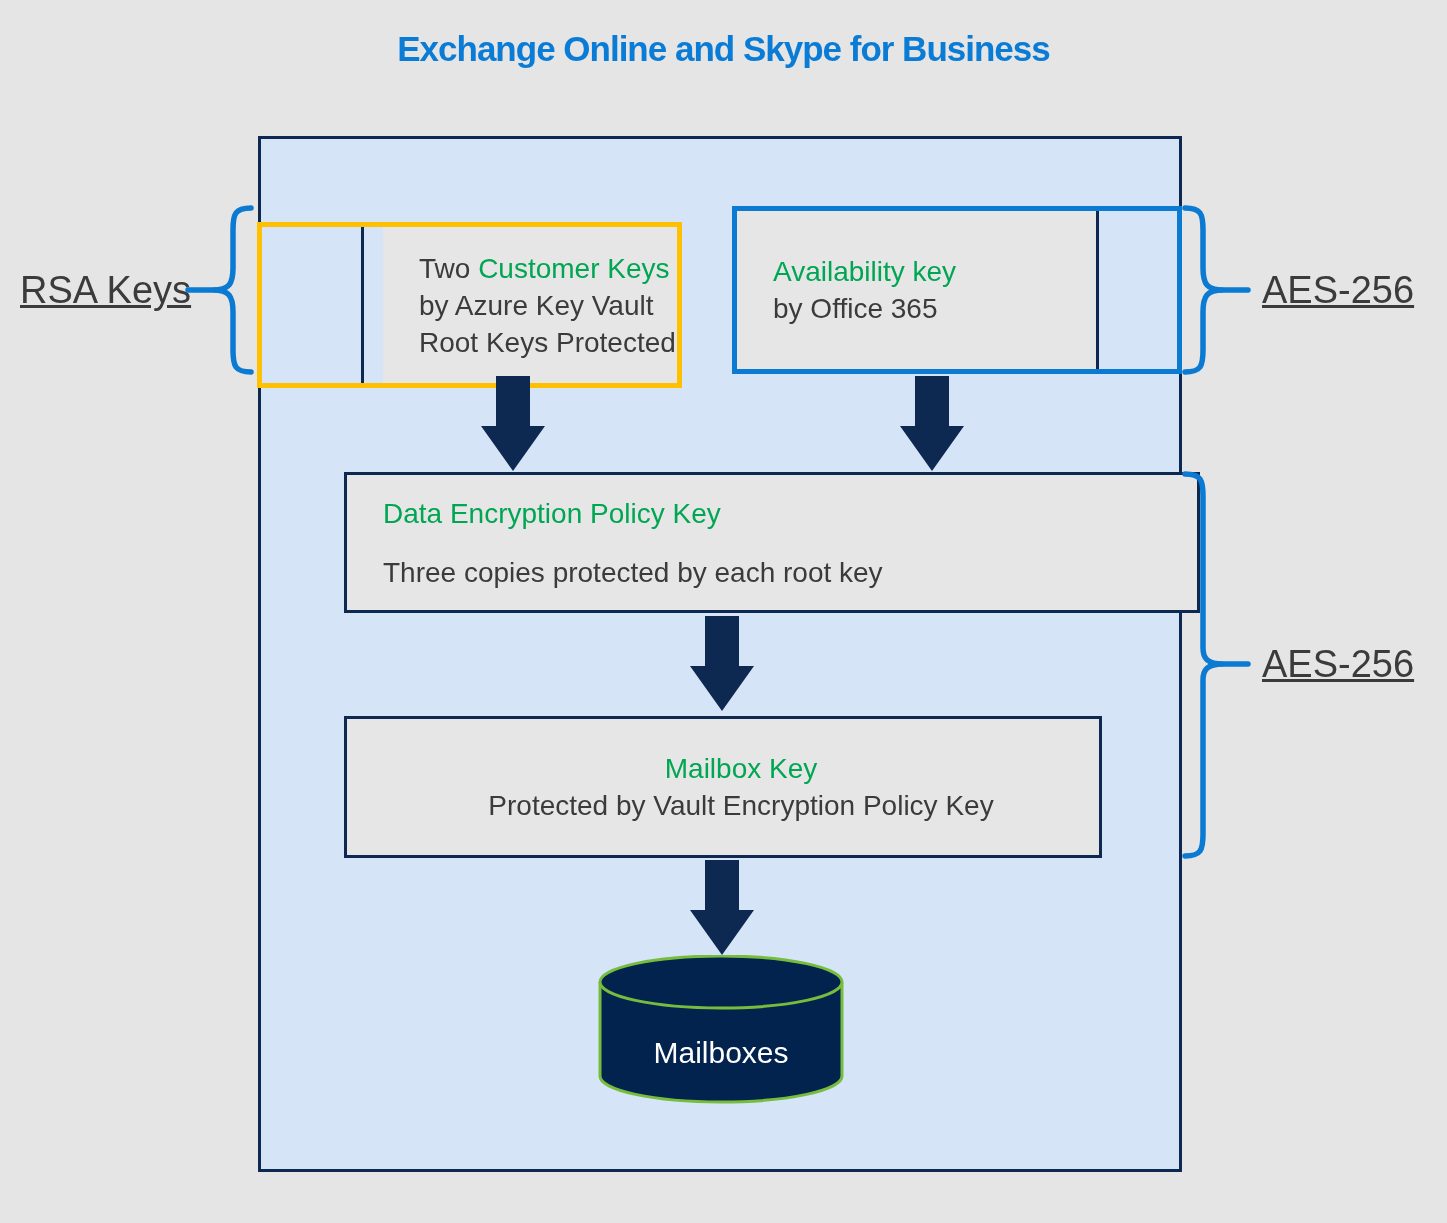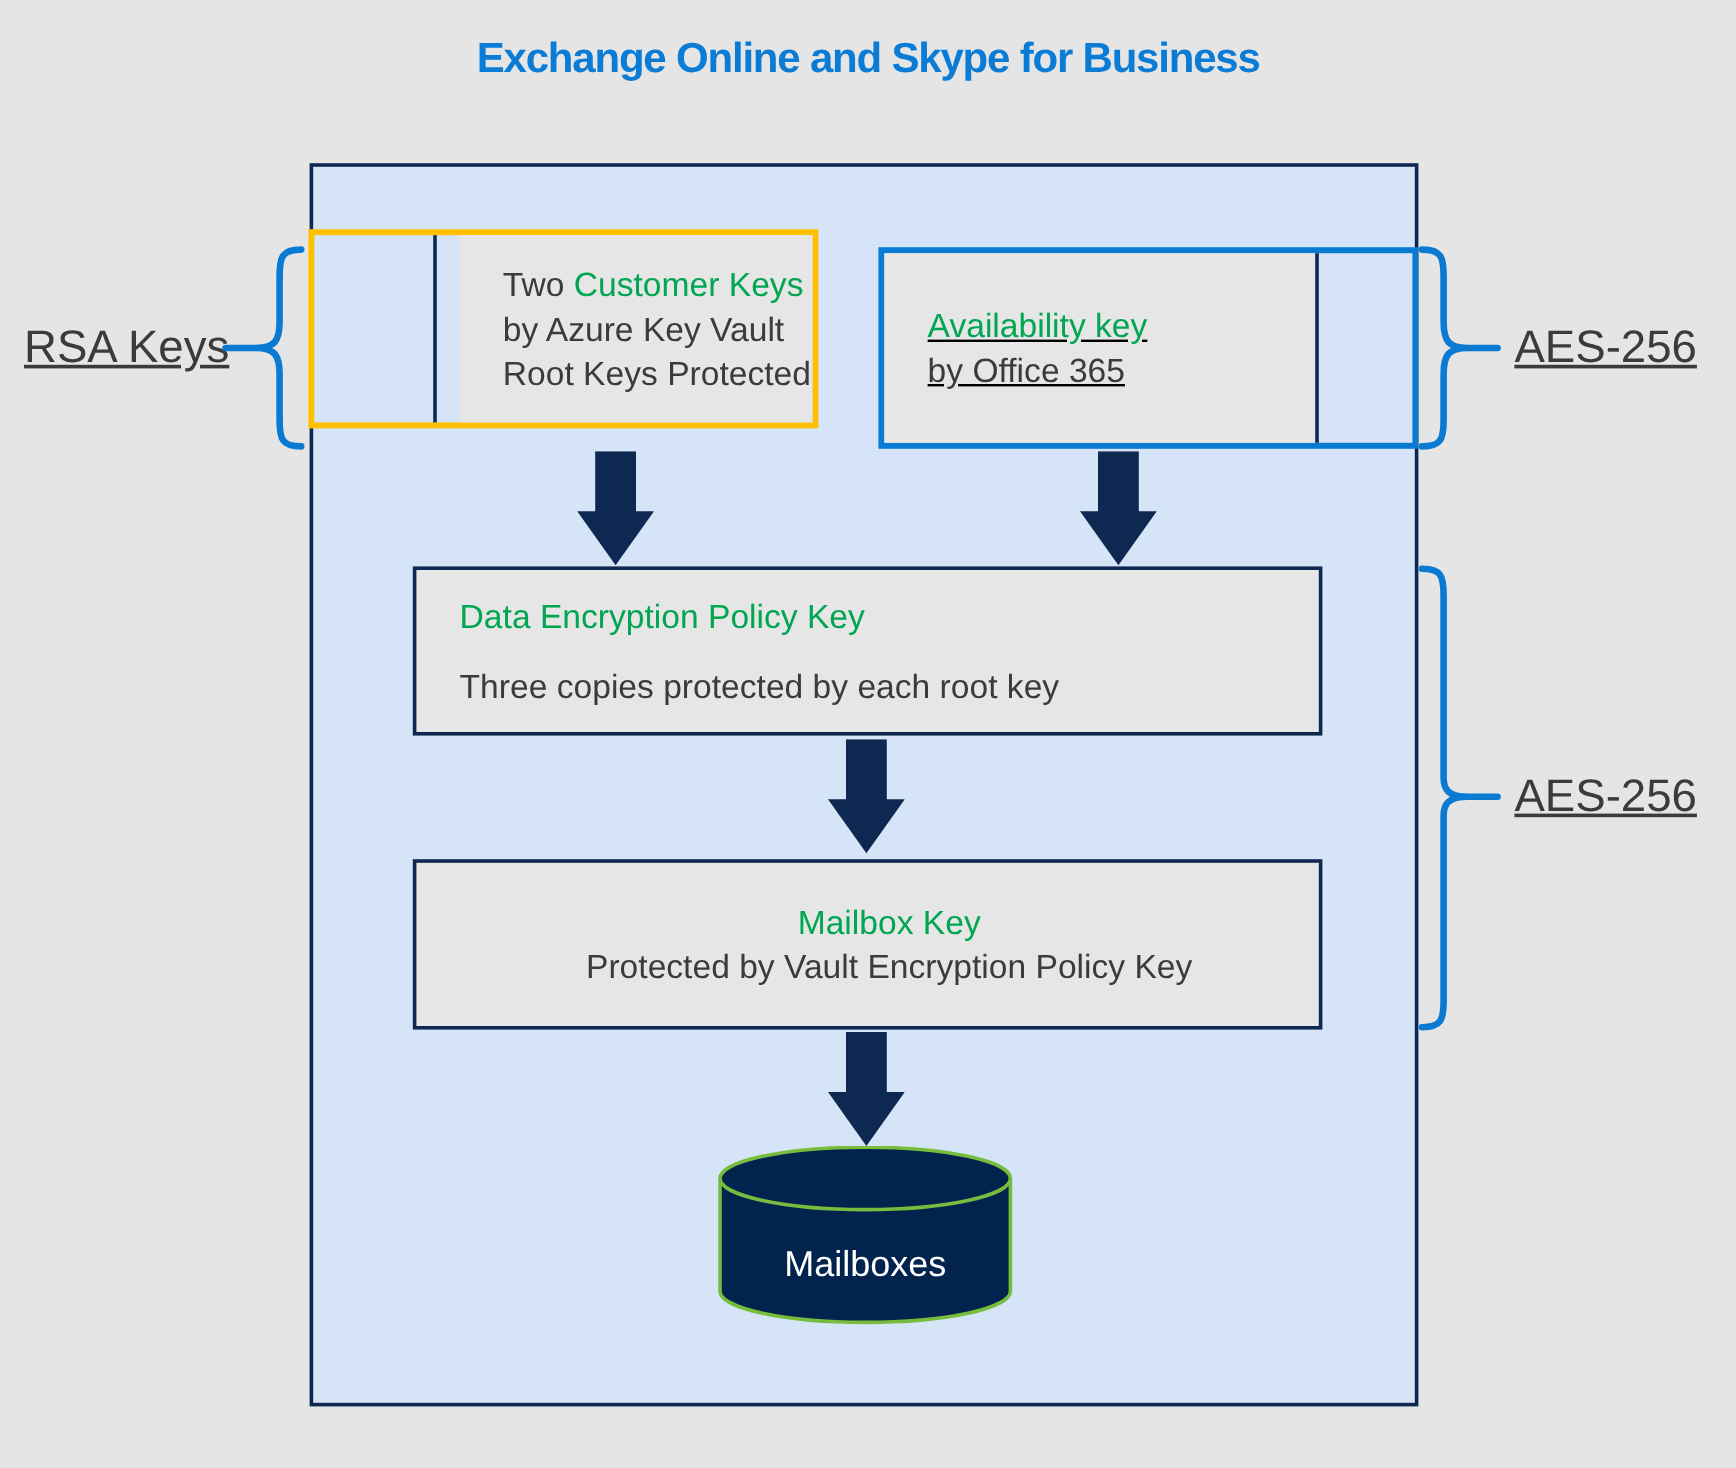--- a/index.html
+++ b/index.html
@@ -21,22 +21,22 @@
     border:3px solid var(--navy,#0d2951);box-sizing:border-box;
   }
   .side-label{
     position:absolute;font-size:38px;line-height:46px;white-space:nowrap;
     color:var(--text-dark,#3b3b3b);
     text-decoration:underline;
   }
   .brace{position:absolute;}
   .brace path{fill:none;stroke:var(--accent-blue,#0a7ad2);stroke-width:5.5;stroke-linecap:round;}
   .box{position:absolute;display:flex;box-sizing:border-box;}
-  .box-orange{left:257px;top:191px;width:425px;height:166px;border:5px solid var(--accent-orange,#ffc000);gap:19px;}
-  .box-blue{left:732px;top:206px;width:450px;height:168px;border:5px solid var(--accent-blue,#0a7ad2);text-decoration:underline;}
+  .box-orange{left:257px;top:222px;width:425px;height:166px;border:5px solid var(--accent-orange,#ffc000);gap:19px;}
+  .box-blue{left:732px;top:206px;width:450px;height:168px;border:5px solid var(--accent-blue,#0a7ad2);}
   .strip{width:80px;}
   .box-blue .strip{width:78px;}
   .divider{width:3px;background:var(--navy,#0d2951);}
   .gray-area{
     flex:1;background:var(--box-gray,#e6e6e6);
     display:flex;flex-direction:column;justify-content:center;padding-left:36px;
   }
   .tline{font-size:28px;line-height:37px;white-space:nowrap;color:var(--text-dark,#3b3b3b);}
   .green{color:var(--green-text,#00a651);}
   .kbox{
@@ -92,21 +92,21 @@
   </svg>
   <div class="side-label" style="left:1262px;top:267px;">AES-256</div>
 
   <svg class="arrow" style="left:481px;top:376px;" width="64" height="95" viewBox="0 0 64 95">
     <polygon points="15,0 49,0 49,50 64,50 32,95 0,50 15,50"></polygon>
   </svg>
   <svg class="arrow" style="left:900px;top:376px;" width="64" height="95" viewBox="0 0 64 95">
     <polygon points="15,0 49,0 49,50 64,50 32,95 0,50 15,50"></polygon>
   </svg>
 
-  <div class="kbox" style="left:344px;top:472px;width:758px;height:141px;gap:22px;">
+  <div class="kbox" style="left:344px;top:472px;width:856px;height:141px;gap:22px;">
     <div class="tline green">Data Encryption Policy Key</div>
     <div class="tline">Three copies protected by each root key</div>
   </div>
 
   <svg class="arrow" style="left:690px;top:616px;" width="64" height="95" viewBox="0 0 64 95">
     <polygon points="15,0 49,0 49,50 64,50 32,95 0,50 15,50"></polygon>
   </svg>
 
   <div class="kbox" style="left:344px;top:716px;width:758px;height:142px;text-align:center;">
     <div class="tline green">Mailbox Key</div>

